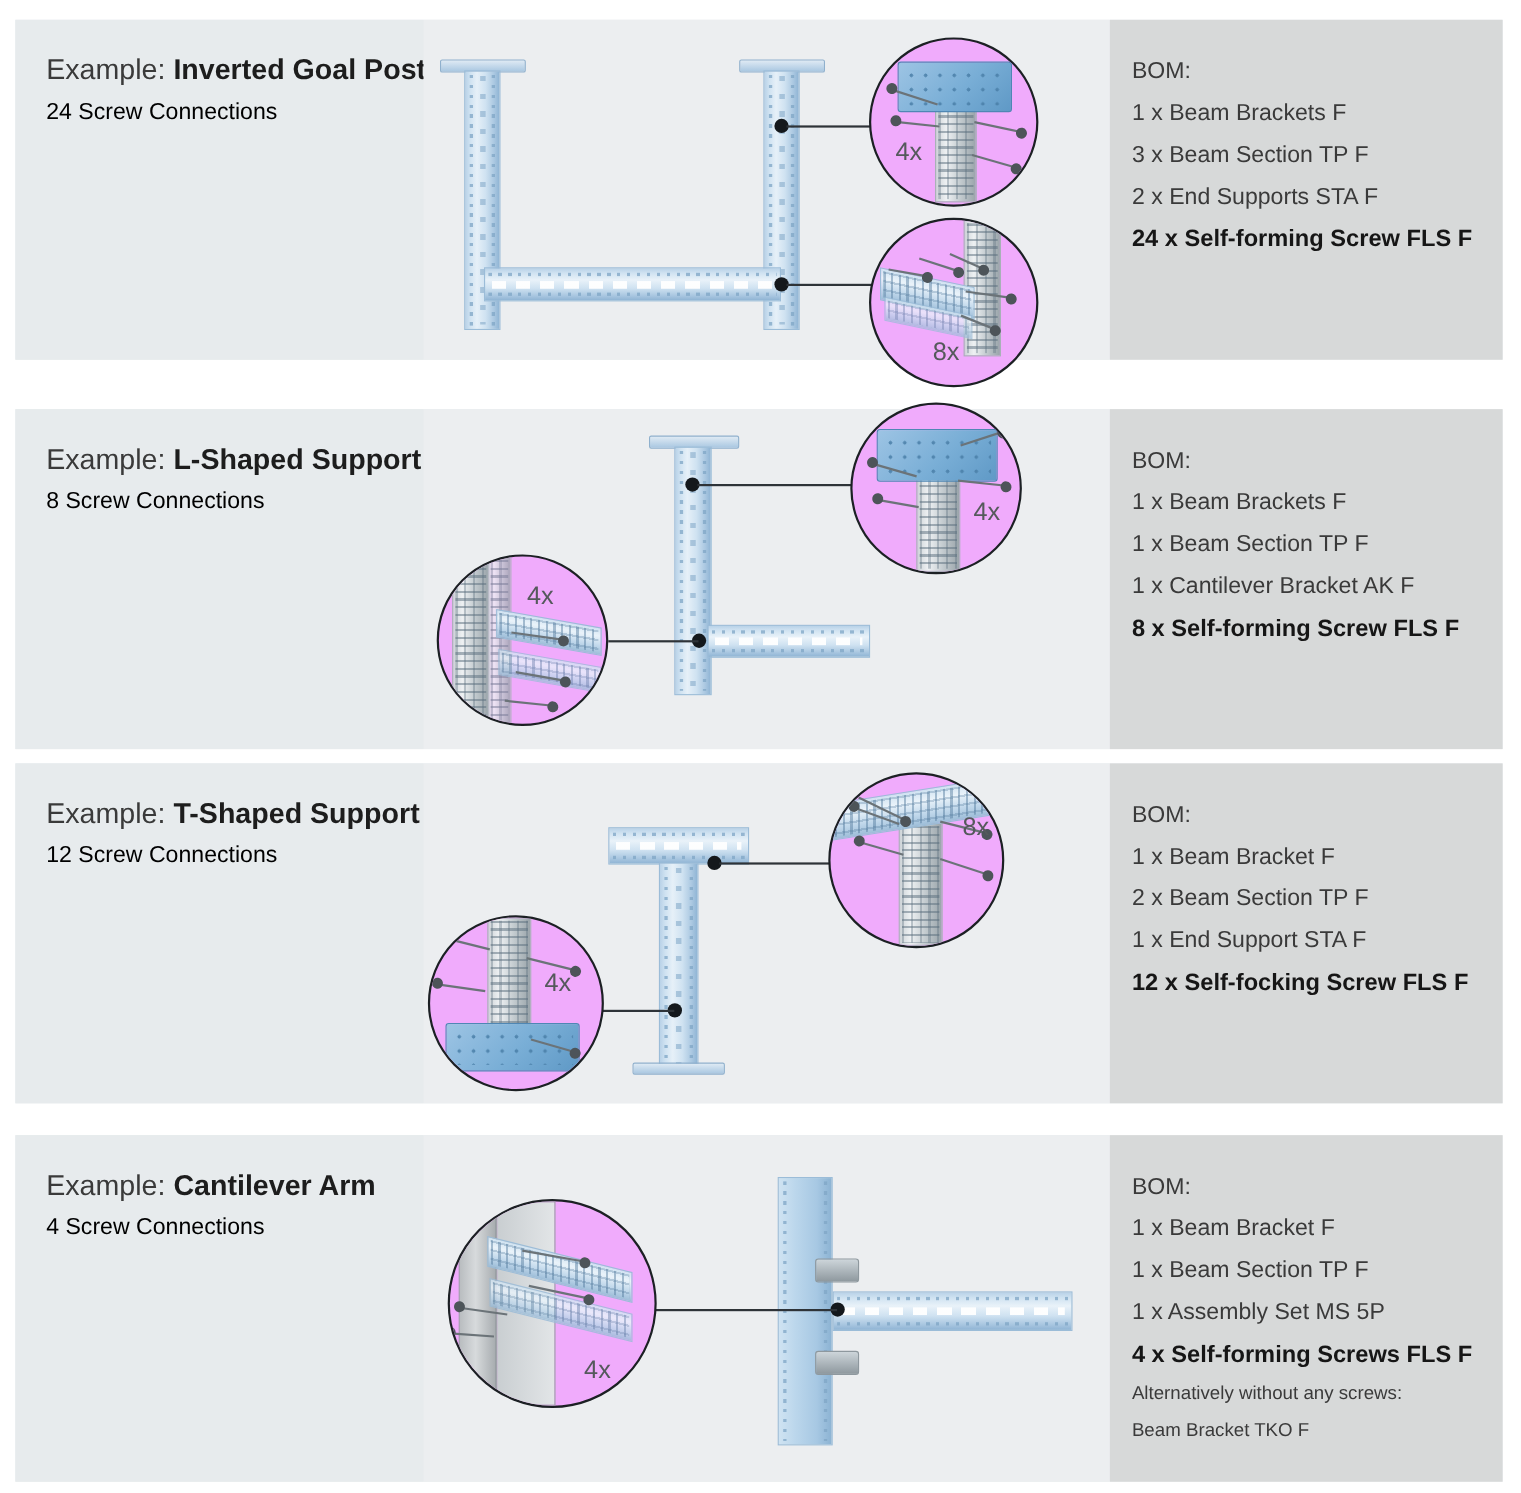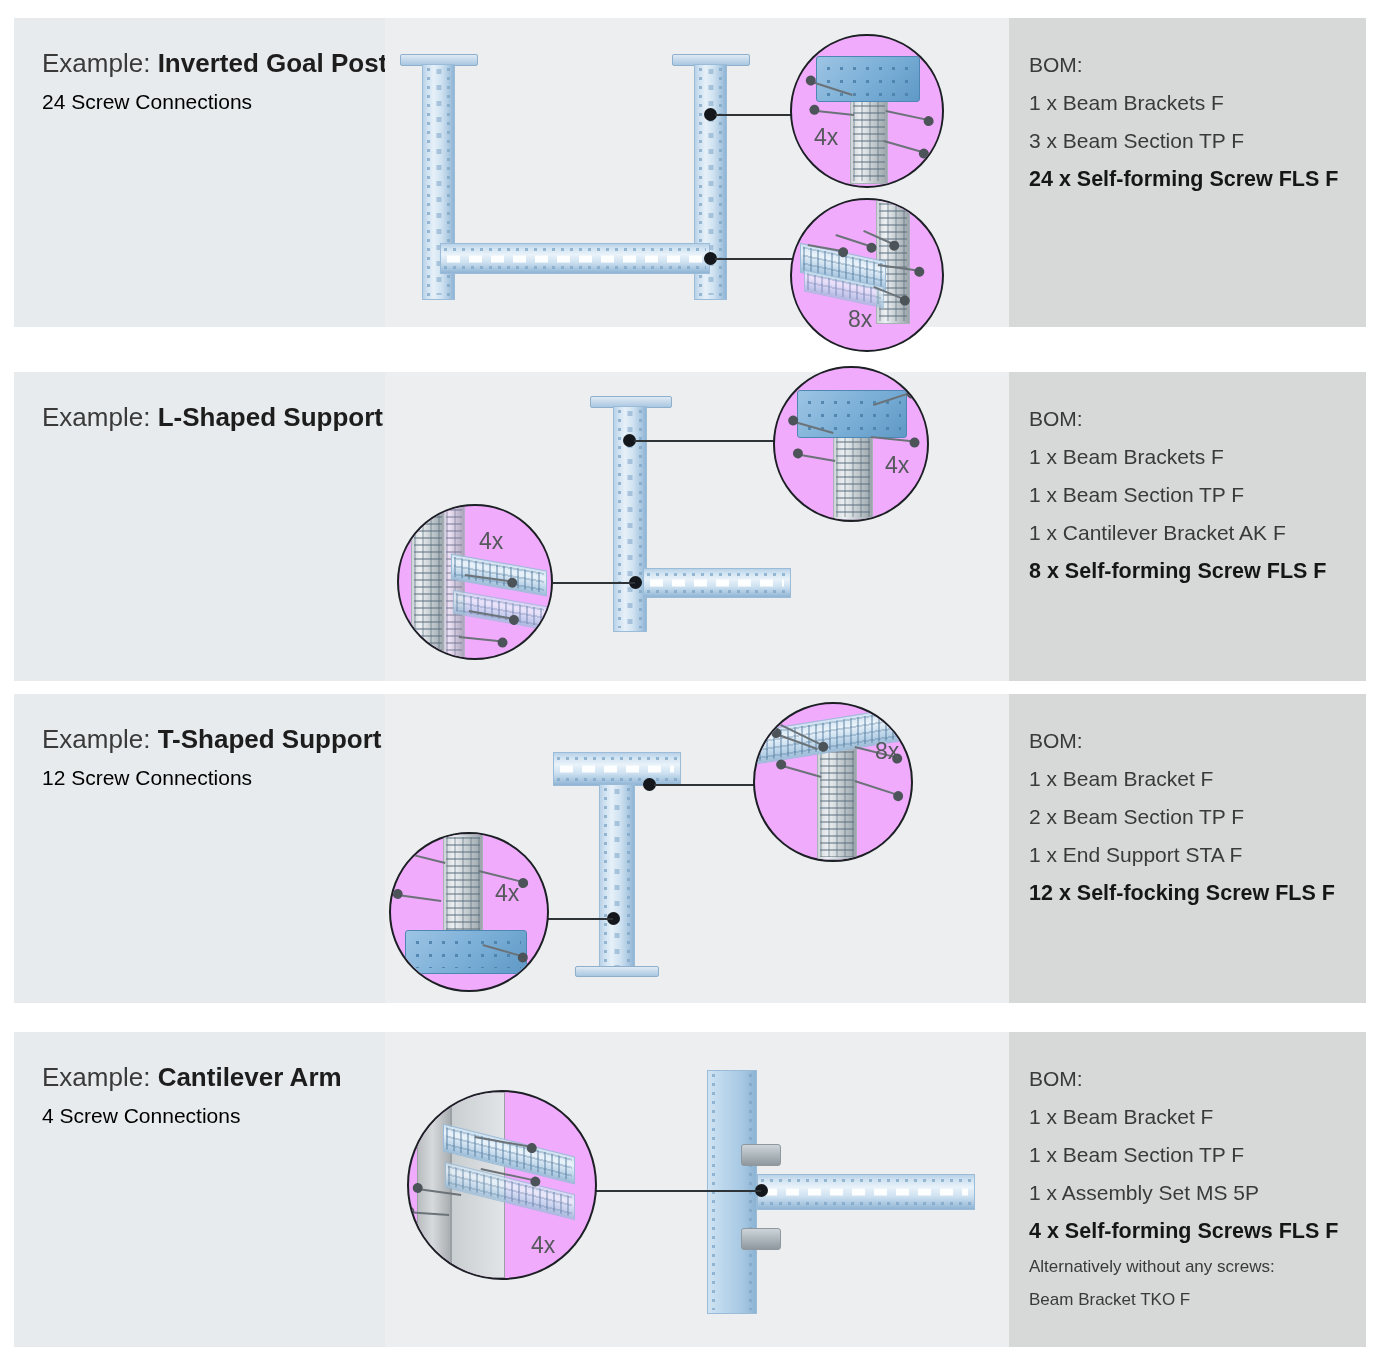--- a/index.html
+++ b/index.html
@@ -329,31 +329,33 @@
         <div class="screw" style="left:82px; top:86px; width:34px; transform:rotate(22deg);"></div>
         <div class="qty" style="left:56px; top:106px;">8x</div>
       </div>
 
     </div>
 
     <div class="bom">
       <div class="bom-line heading">BOM:</div>
       <div class="bom-line">1 x Beam Brackets F</div>
       <div class="bom-line">3 x Beam Section TP F</div>
+      <div class="bom-line">2 x End Supports STA F</div>
       <div class="bom-line total">24 x Self-forming Screw FLS F</div>
     </div>
   </div>
 
   <div class="row row-2">
 
     <div class="caption">
       <div class="caption-title">
         <span>Example:</span>
         <b>L-Shaped Support</b>
       </div>
+      <div class="caption-sub">8 Screw Connections</div>
     </div>
 
     <div class="figure">
 
       <div class="plate" style="left:205px; top:24px; width:82px; height:12px;"></div>
       <div class="strut perf-v" style="left:228px; top:34px; width:34px; height:226px;">
         <div class="perf-mid"></div>
       </div>
 
       <div class="strut horiz perf-h" style="left:258px; top:196px; width:148px; height:30px;">

